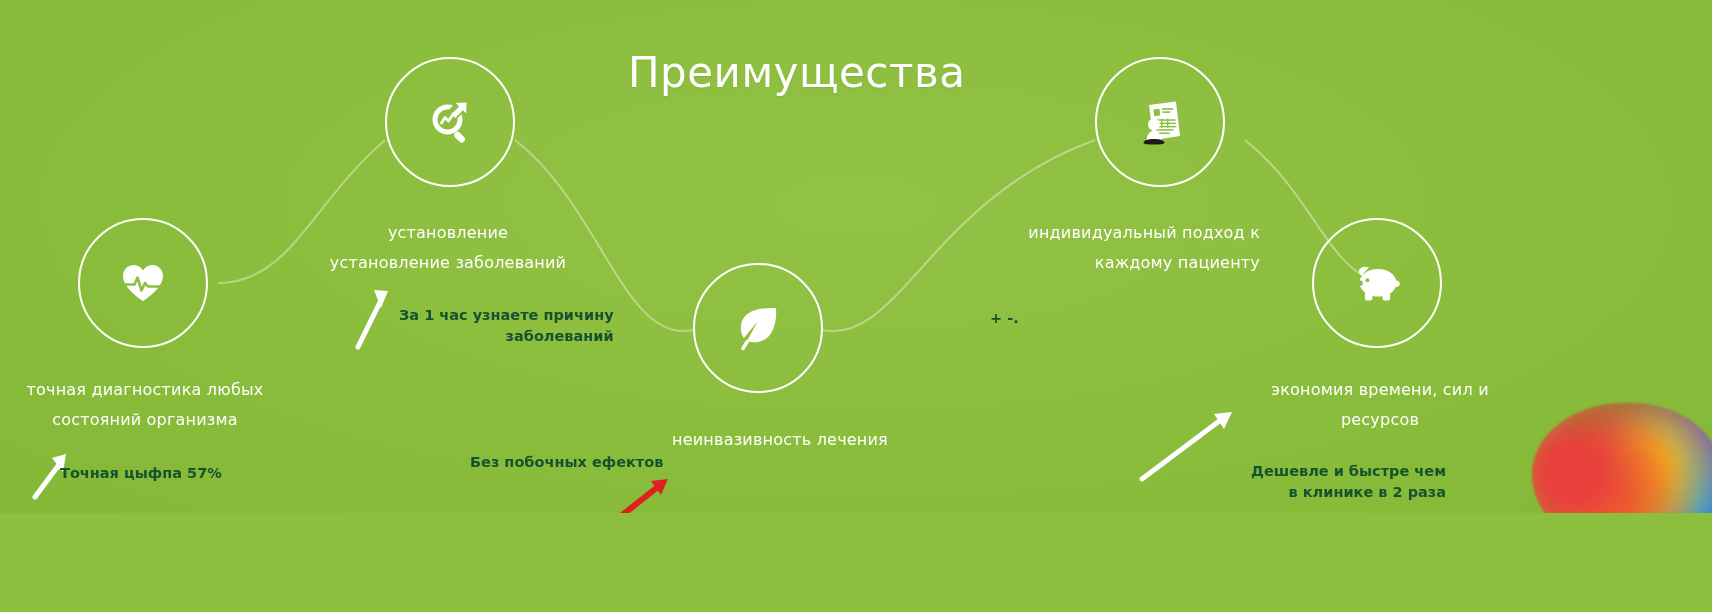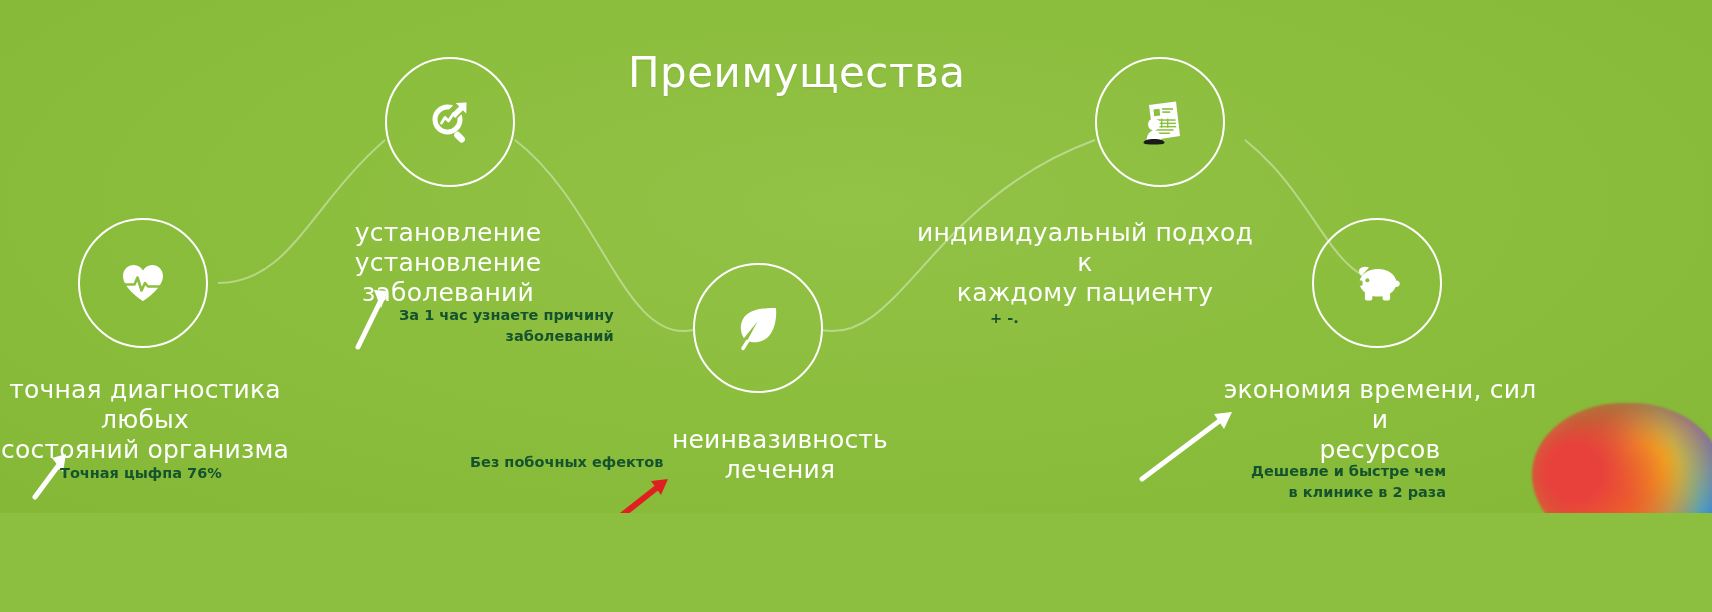--- a/index.html
+++ b/index.html
@@ -14,21 +14,21 @@
     background:radial-gradient(ellipse at 50% 40%, #92c246 0%, #8bbd3c 55%, #85b837 100%);}
   svg.wave{position:absolute;left:0;top:0;width:1712px;height:612px;pointer-events:none;}
 
   .node{position:absolute;border-radius:50%;border:2px solid #ffffff;
         box-sizing:border-box;display:flex;align-items:center;justify-content:center;}
   .node svg{display:block;}
 
   .heading{position:absolute;color:#ffffff;font-weight:400;letter-spacing:0.5px;
     text-shadow:0 1px 2px rgba(0,0,0,.08);white-space:nowrap;}
 
-  .label{position:absolute;color:#ffffff;font-size:25px;line-height:30px;
+  .label{position:absolute;color:#ffffff;font-size:16px;line-height:30px;
     text-align:center;font-weight:400;letter-spacing:.2px;}
 
   .note{position:absolute;color:#14532d;font-size:14.5px;line-height:21px;
     font-weight:600;text-align:right;}
 
   .blob{position:absolute;right:-10px;bottom:-40px;width:190px;height:150px;
     border-radius:50% 50% 45% 55%;filter:blur(1px);
     background:
       radial-gradient(circle at 22% 46%, #e8413c 0 16%, rgba(232,65,60,0) 62%),
       radial-gradient(circle at 40% 72%, #f07c1c 0 15%, rgba(240,124,28,0) 60%),
@@ -137,21 +137,21 @@
 
   <div class="label" style="left:288px;top:218px;width:320px;">
     <div>установление</div>
     <div>установление заболеваний</div>
   </div>
 
   <div class="label" style="left:620px;top:425px;width:320px;">
     <div>неинвазивность лечения</div>
   </div>
 
-  <div class="label" style="left:910px;top:218px;width:350px;">
+  <div class="label" style="left:910px;top:218px;width:350px;text-align:right;">
     <div>индивидуальный подход к</div>
     <div>каждому пациенту</div>
   </div>
 
   <div class="label" style="left:1220px;top:375px;width:320px;text-align:center;">
     <div>экономия времени, сил и</div>
     <div>ресурсов</div>
   </div>
 
   <svg class="wave" viewBox="0 0 1712 612">
@@ -172,21 +172,21 @@
       <path fill="#e02020" d="M668 479 L651 481 L661 495 Z"></path>
     </g>
 
     <g>
       <path fill="#ffffff" stroke="#ffffff" stroke-width="5" stroke-linecap="round" d="M1142 479 L1222 419"></path>
       <path fill="#ffffff" d="M1232 412 L1214 414 L1224 429 Z"></path>
     </g>
   </svg>
 
   <div class="note" style="left:60px;top:463px;">
-    <span>Точная цыфпа 76%</span>
+    <span>Точная цыфпа 57%</span>
   </div>
 
   <div class="note" style="left:399px;top:305px;">
     <div>За 1 час узнаете причину</div>
     <div>заболеваний</div>
   </div>
 
   <div class="note" style="left:470px;top:452px;">
     <span>Без побочных ефектов</span>
   </div>

